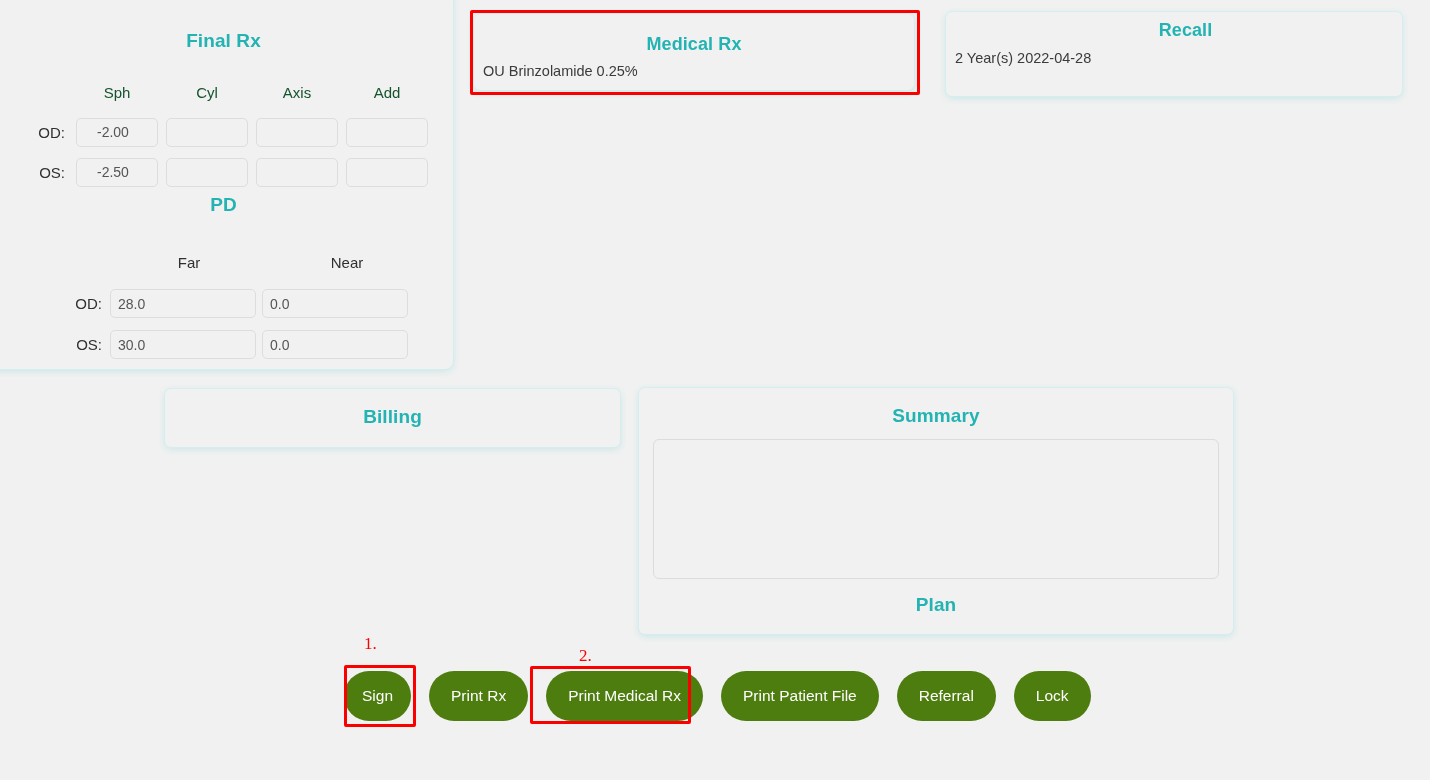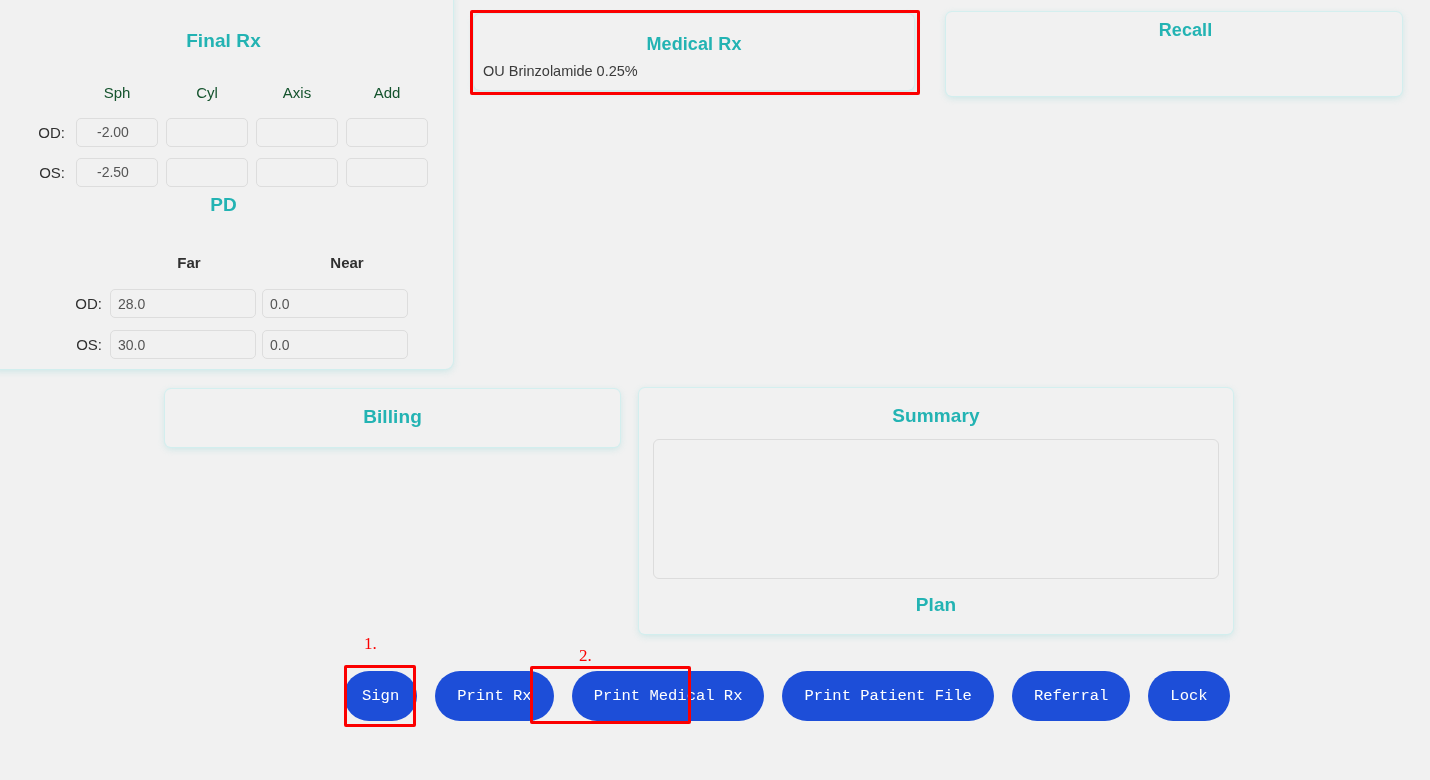--- a/index.html
+++ b/index.html
@@ -95,21 +95,20 @@
     text-align: right;
     padding-right: 8px;
     font-size: 15px;
     color: #303030;
   }
   .pd-colhead {
     width: 158px;
     text-align: center;
     font-size: 15px;
     color: #303030;
-    font-weight: bold;
   }
   .pd-input {
     width: 146px; height: 29px;
     margin: 0 6px 0 0;
     border: 1px solid #dddddd;
     border-radius: 5px;
     background: #f1f1f1;
     font-size: 14px;
     color: #555;
     padding: 0 7px;
@@ -170,24 +169,24 @@
     position: absolute;
     left: 344px; top: 671px;
     display: flex;
     align-items: center;
     gap: 18px;
   }
   .pill-btn {
     height: 50px;
     border: none;
     border-radius: 26px;
-    background: #1d4ed8;
+    background: #4d7c0f;
     color: #ffffff;
     font-size: 15.5px;
-    font-family: Liberation Mono, monospace;
+    font-family: Liberation Sans, sans-serif;
     padding: 0 22px;
     cursor: pointer;
     white-space: nowrap;
     display: flex;
     align-items: center;
     justify-content: center;
   }
   #btn-sign { padding: 0 18px; }
 
   
@@ -267,20 +266,21 @@
     </div>
   </div>
 
   <div class="card" id="medical-rx-card">
     <div class="card-title" id="medical-rx-title">Medical Rx</div>
     <div class="card-line" id="medical-rx-line">OU Brinzolamide 0.25%</div>
   </div>
 
   <div class="card" id="recall-card">
     <div class="card-title" id="recall-title">Recall</div>
+    <div class="card-line" id="recall-line">2 Year(s) 2022-04-28</div>
   </div>
 
   <div class="card" id="summary-card">
     <div class="card-title" id="summary-title">Summary</div>
     <textarea id="summary-textarea" style=""></textarea>
     <div class="card-title" id="plan-title">Plan</div>
   </div>
 
   <div class="card" id="billing-card">
     <div class="card-title" id="billing-title">Billing</div>

